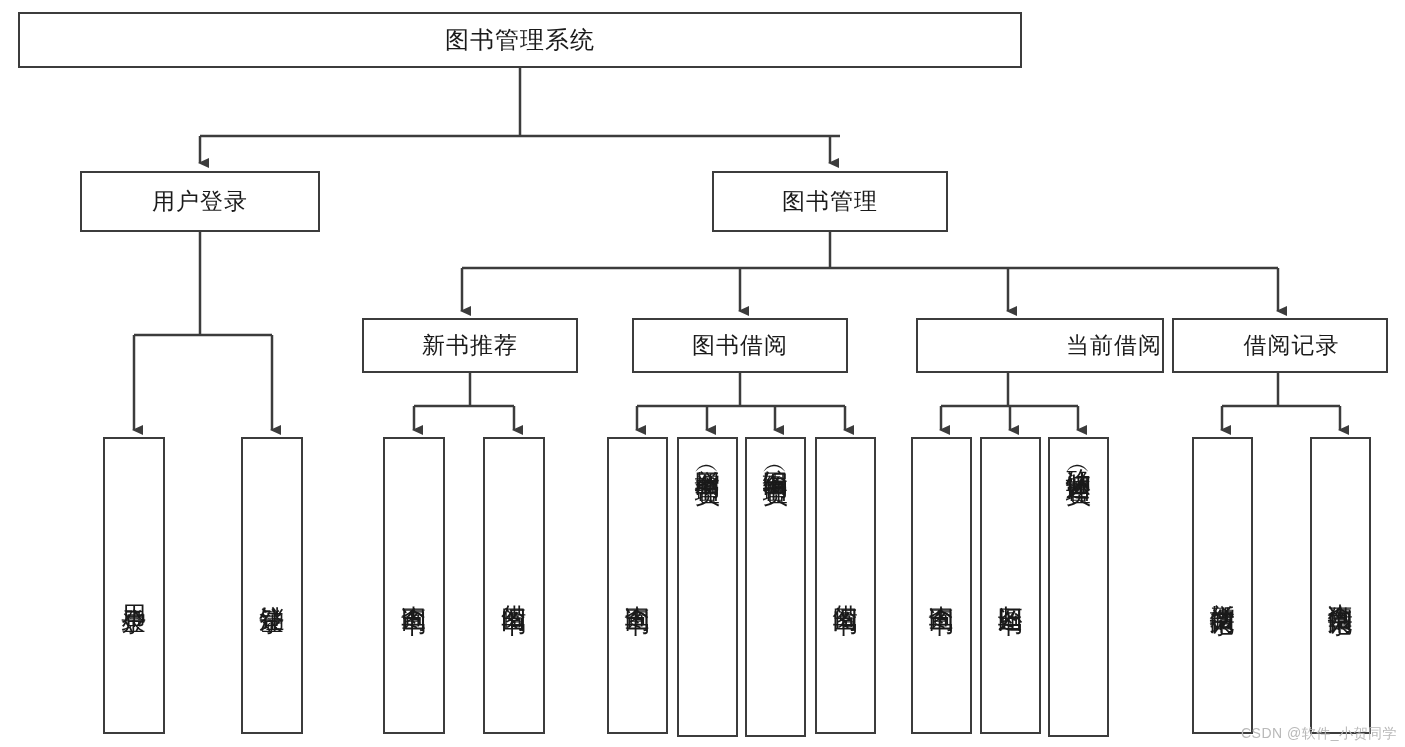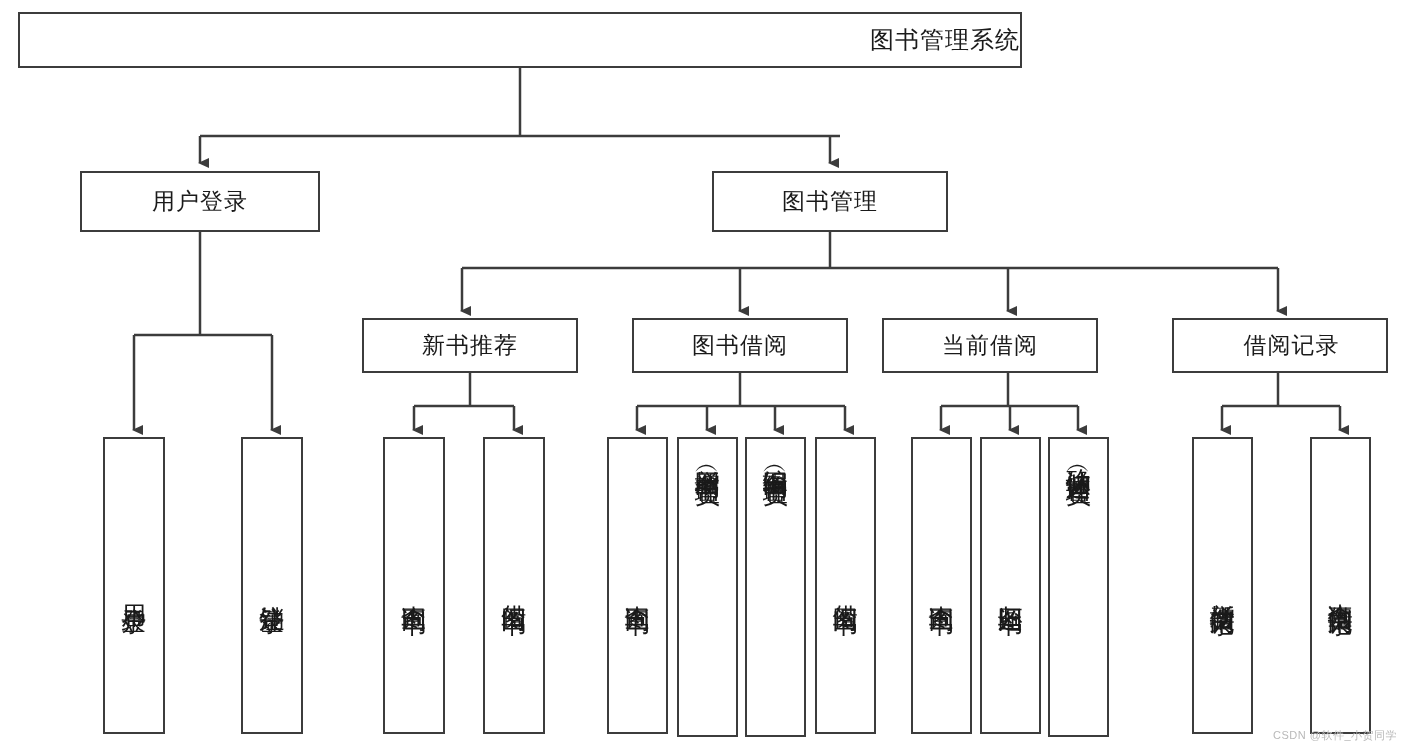--- a/index.html
+++ b/index.html
@@ -68,21 +68,21 @@
     justify-content: center;
   }
   .leaf-inner.top {
     align-items: flex-start;
     padding-top: 4px;
   }
   #watermark {
     position: absolute;
     right: 8px;
     bottom: 4px;
-    font-size: 11px;
+    font-size: 14px;
     color: #b9b9b9;
     letter-spacing: 0.5px;
     white-space: nowrap;
     font-family: "Liberation Sans", "DejaVu Sans", sans-serif;
   }
 </style>
 </head>
 <body>
 
 <div id="diagram-root">
@@ -130,38 +130,38 @@
       <path d="M1010,406 L1010,430" marker-end="url(#arrow)"></path>
       <path d="M1078,406 L1078,430" marker-end="url(#arrow)"></path>
 
       <path d="M1278,373 L1278,406"></path>
       <path d="M1222,406 L1340,406"></path>
       <path d="M1222,406 L1222,430" marker-end="url(#arrow)"></path>
       <path d="M1340,406 L1340,430" marker-end="url(#arrow)"></path>
     </g>
   </svg>
 
-  <div class="node horiz root" style="left:18px; top:12px; width:1004px; height:56px;justify-content:flex-end;">
+  <div class="node horiz root" style="left:18px; top:12px; width:1004px; height:56px;">
     <span>图书管理系统</span>
   </div>
 
   <div class="node horiz" style="left:80px; top:171px; width:240px; height:61px;">
     <span>用户登录</span>
   </div>
   <div class="node horiz" style="left:712px; top:171px; width:236px; height:61px;text-align:center;">
     <span>图书管理</span>
   </div>
 
   <div class="node horiz" style="left:362px; top:318px; width:216px; height:55px;">
     <span>新书推荐</span>
   </div>
   <div class="node horiz" style="left:632px; top:318px; width:216px; height:55px;">
     <span>图书借阅</span>
   </div>
-  <div class="node horiz" style="left:882px; top:318px; width:216px; height:55px;">
+  <div class="node horiz" style="left:916px; top:318px; width:248px; height:55px;justify-content:flex-end;">
     <span>当前借阅</span>
   </div>
   <div class="node horiz" style="left:1172px; top:318px; width:216px; height:55px;padding-left:23px;">
     <span>借阅记录</span>
   </div>
 
   <div class="node leaf" style="left:103px; top:437px; width:62px; height:297px;">
     <div class="leaf-inner">
       <span class="vlabel">用户登录</span>
     </div>

